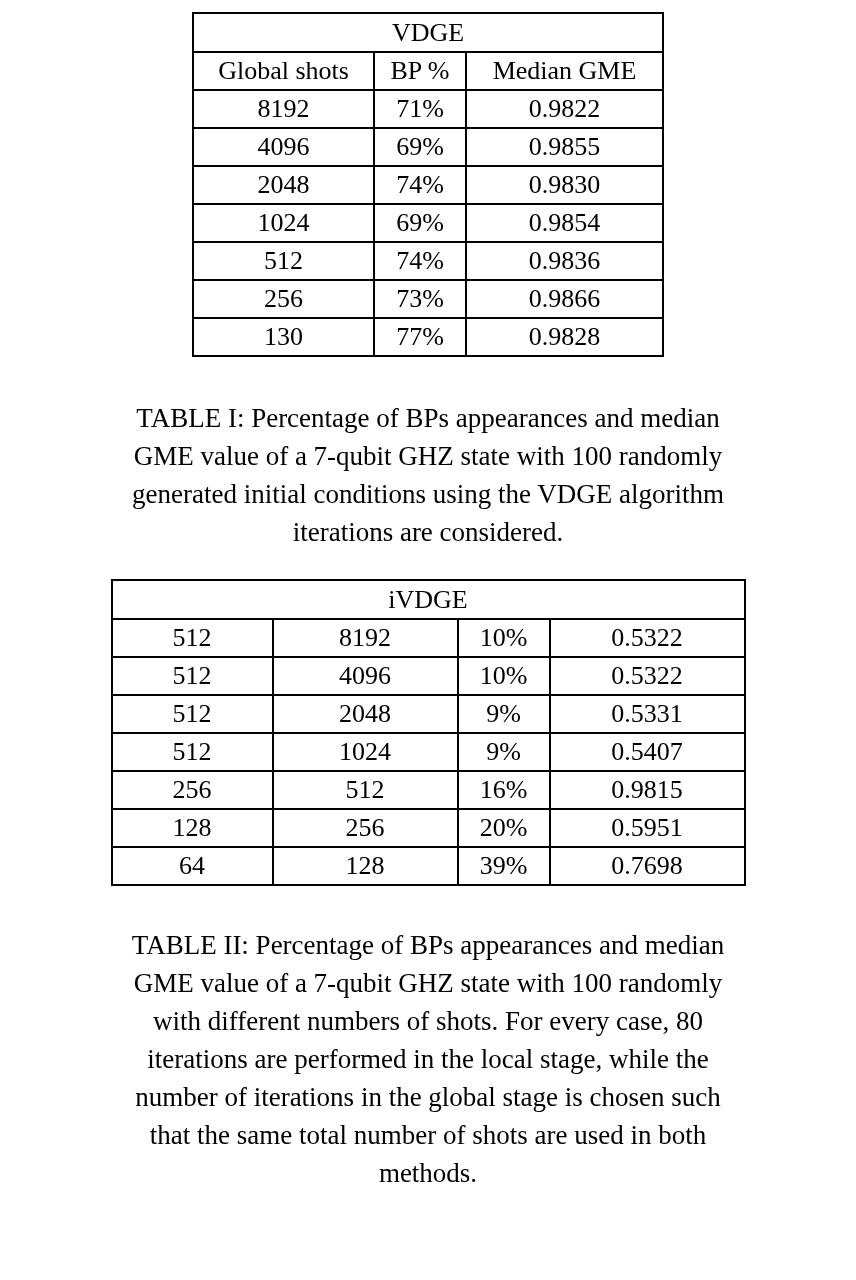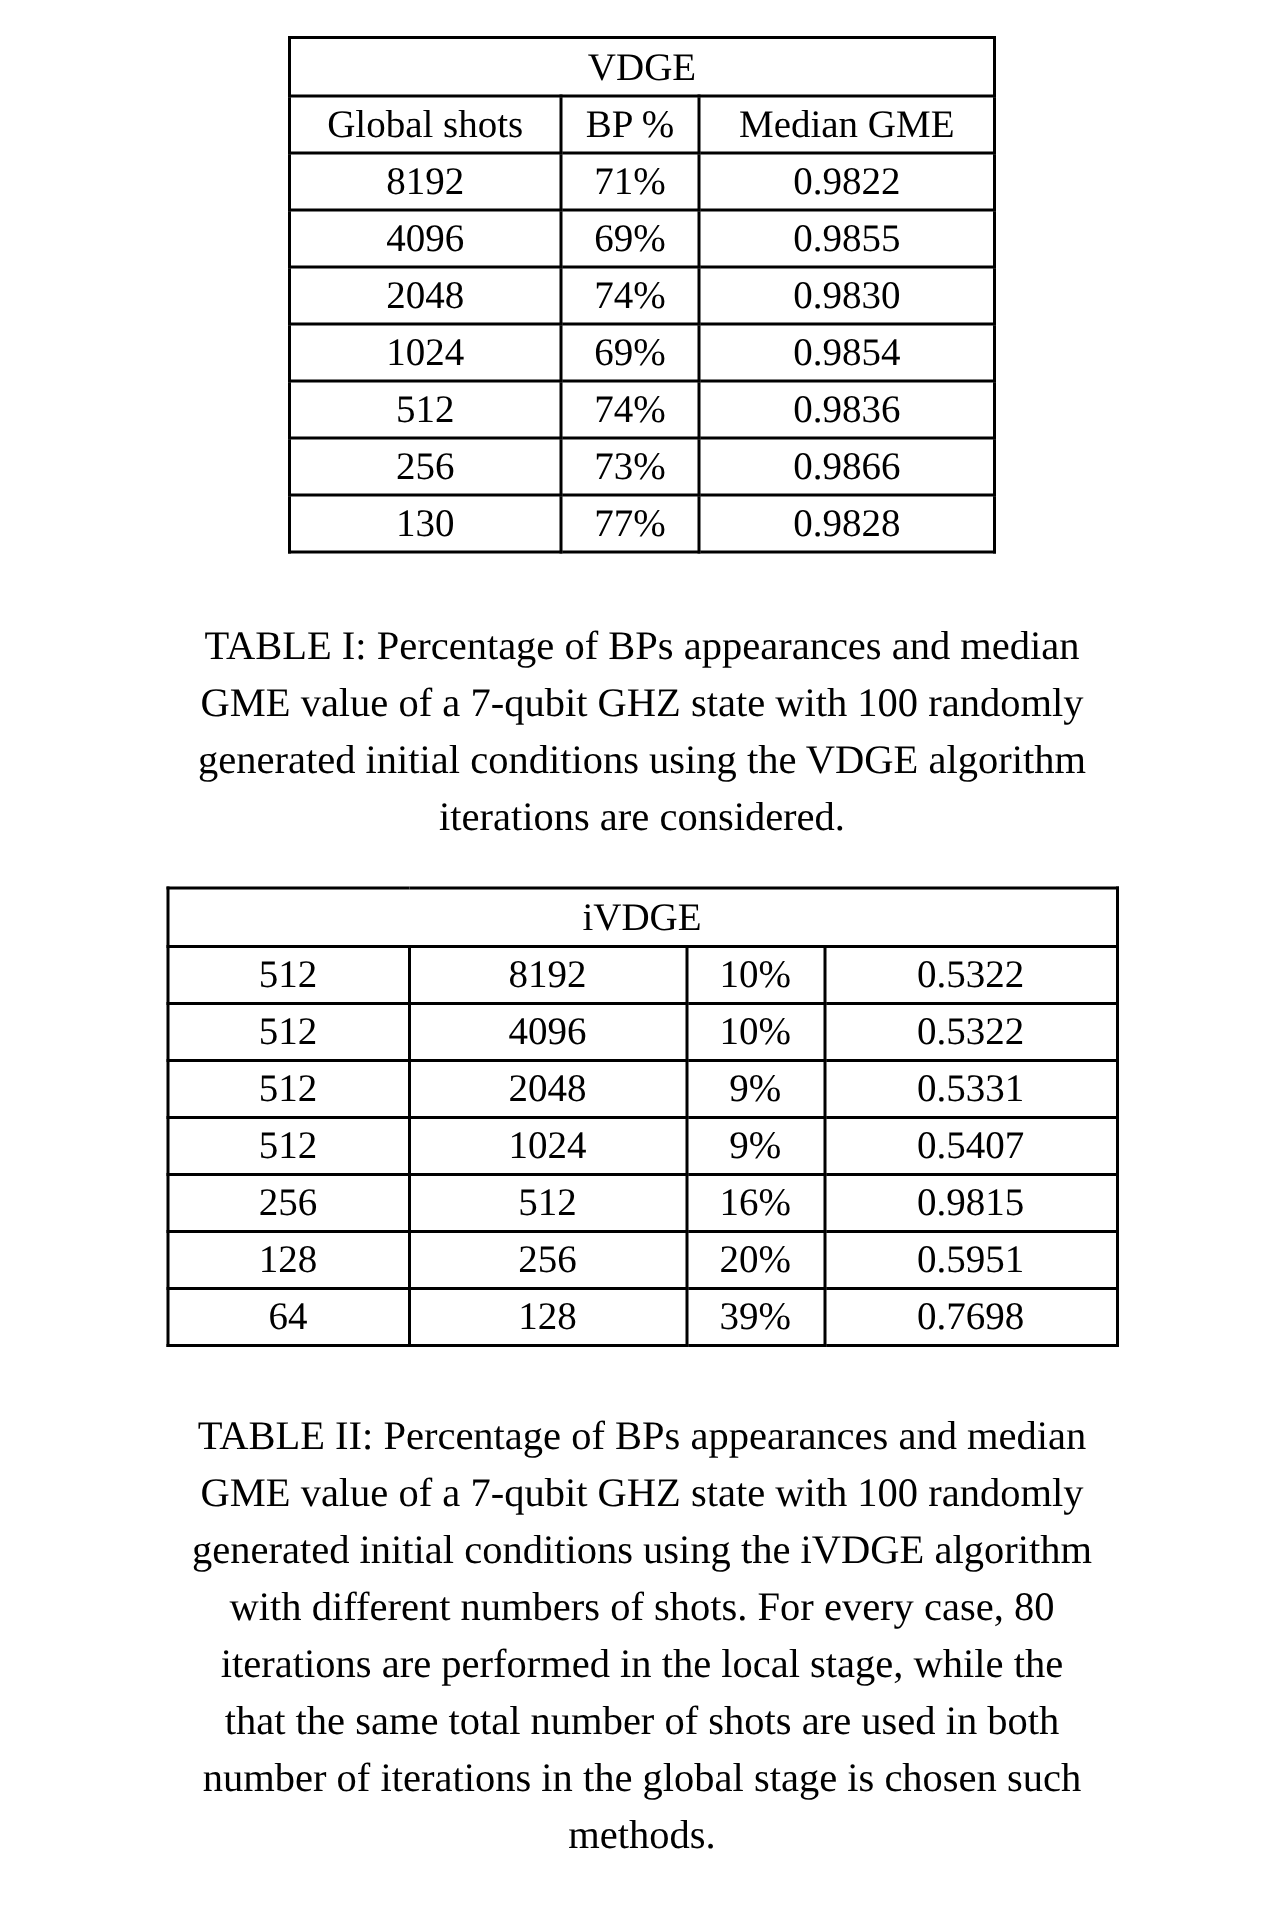--- a/index.html
+++ b/index.html
@@ -7,21 +7,21 @@
     padding: 0;
     background: #ffffff;
     color: #000000;
   }
   .page {
     width: 856px;
     height: 1280px;
     background: #ffffff;
     font-family: "Liberation Serif", "DejaVu Serif", serif;
     box-sizing: border-box;
-    padding-top: 24px;
+    padding-top: 12px;
     overflow: hidden;
   }
   table.paper-table {
     border-collapse: collapse;
     margin: 0 auto;
     table-layout: fixed;
     font-size: 26px;
     color: #000000;
   }
   table.paper-table td {
@@ -170,21 +170,20 @@
         <td>39%</td>
         <td>0.7698</td>
       </tr>
     </tbody>
       </table>
   </div>
 
   <div class="caption caption-2">
     <div class="cap-line">TABLE II: Percentage of BPs appearances and median</div>
     <div class="cap-line">GME value of a 7-qubit GHZ state with 100 randomly</div>
-    <div class="cap-line">generated initial conditions using the iVDGE algorithm</div>
     <div class="cap-line">with different numbers of shots. For every case, 80</div>
     <div class="cap-line">iterations are performed in the local stage, while the</div>
+    <div class="cap-line">number of iterations in the global stage is chosen such</div>
     <div class="cap-line">that the same total number of shots are used in both</div>
-    <div class="cap-line">number of iterations in the global stage is chosen such</div>
     <div class="cap-line">methods.</div>
   </div>
 
 </div>
 
 </body></html>

